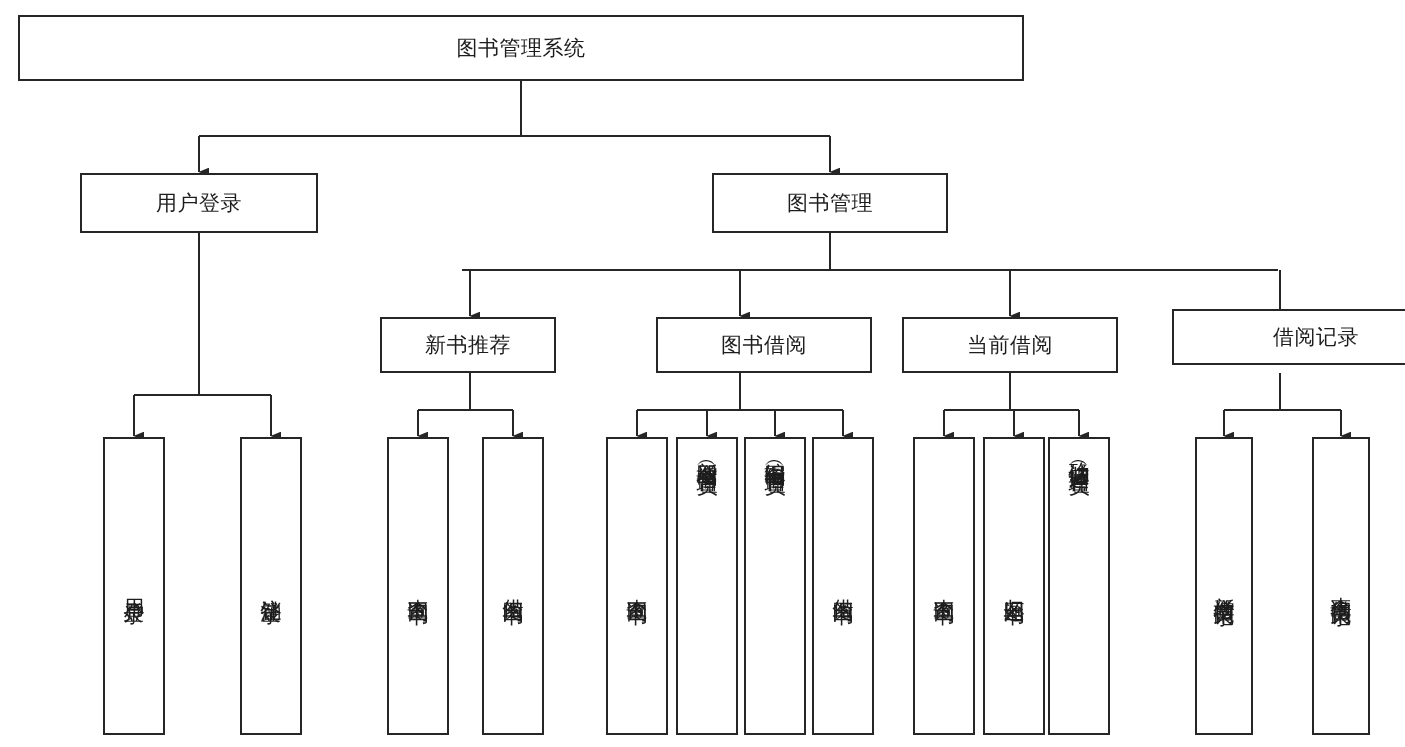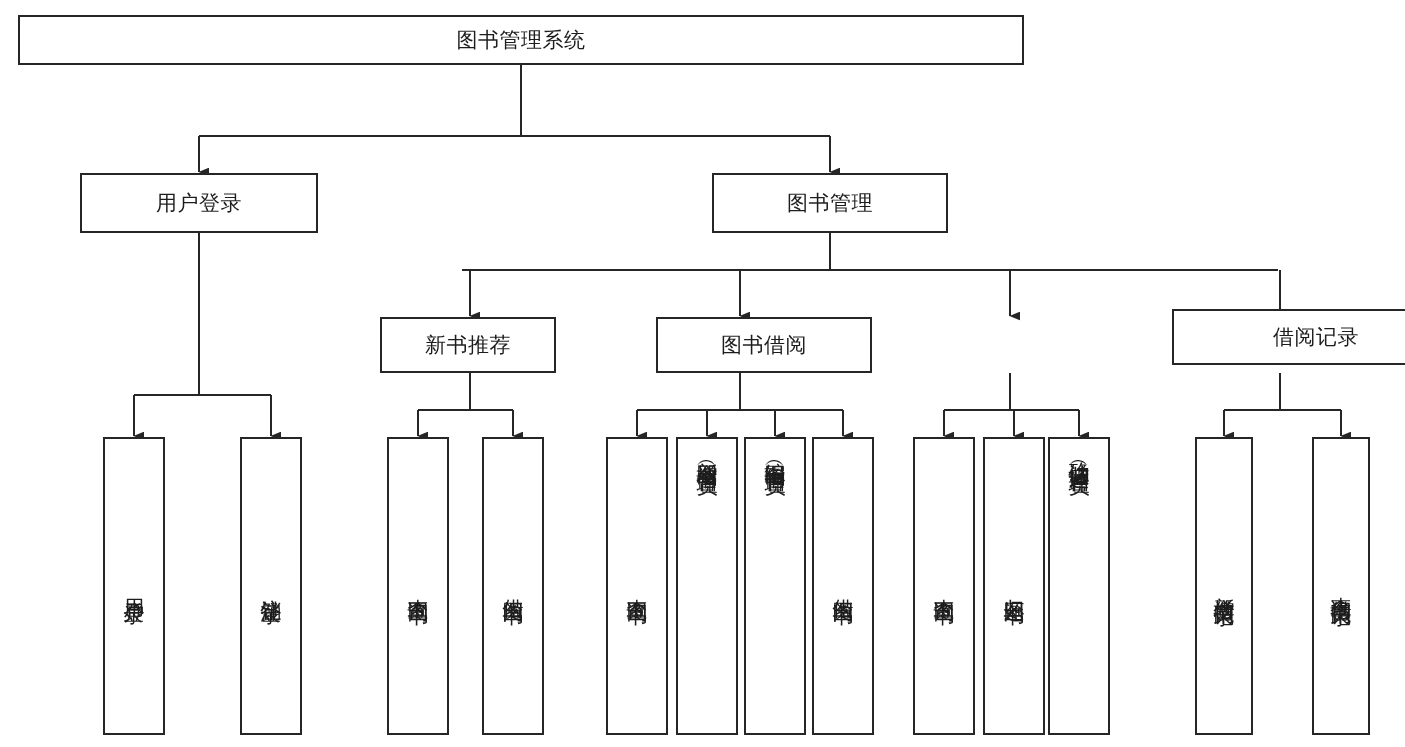--- a/index.html
+++ b/index.html
@@ -115,36 +115,39 @@
         <path d="M944,410 L944,436" marker-end="url(#arrowhead)"></path>
         <path d="M1014,410 L1014,436" marker-end="url(#arrowhead)"></path>
         <path d="M1079,410 L1079,436" marker-end="url(#arrowhead)"></path>
         <path d="M1280,373 L1280,410"></path>
         <path d="M1224,410 L1341,410"></path>
         <path d="M1224,410 L1224,436" marker-end="url(#arrowhead)"></path>
         <path d="M1341,410 L1341,436" marker-end="url(#arrowhead)"></path>
       </g>
   </svg>
 
-  <div class="node-box" style="left: 18px; top: 15px; width: 1006px; height: 50px;">
+  <div class="node-box" style="left: 18px; top: 15px; width: 1006px; height: 66px;">
     <span class="node-label">图书管理系统</span>
   </div>
 
   <div class="node-box" style="left: 80px; top: 173px; width: 238px; height: 60px;">
     <span class="node-label">用户登录</span>
   </div>
   <div class="node-box" style="left: 712px; top: 173px; width: 236px; height: 60px;">
     <span class="node-label">图书管理</span>
   </div>
 
   <div class="node-box" style="left: 380px; top: 317px; width: 176px; height: 56px;">
     <span class="node-label">新书推荐</span>
   </div>
   <div class="node-box" style="left: 632px; top: 317px; width: 216px; height: 56px; margin-left: 24px;">
     <span class="node-label">图书借阅</span>
+  </div>
+  <div class="node-box" style="left: 902px; top: 317px; width: 216px; height: 56px;">
+    <span class="node-label">当前借阅</span>
   </div>
   <div class="node-box" style="left: 1172px; top: 309px; width: 248px; height: 56px; padding-left: 40px;">
     <span class="node-label">借阅记录</span>
   </div>
 
   <div class="node-box vert centered" style="left: 103px; top: 437px; width: 62px; height: 298px;">
     <span class="node-label">用户登录</span>
   </div>
   <div class="node-box vert centered" style="left: 240px; top: 437px; width: 62px; height: 298px;">
     <span class="node-label">注销登录</span>

